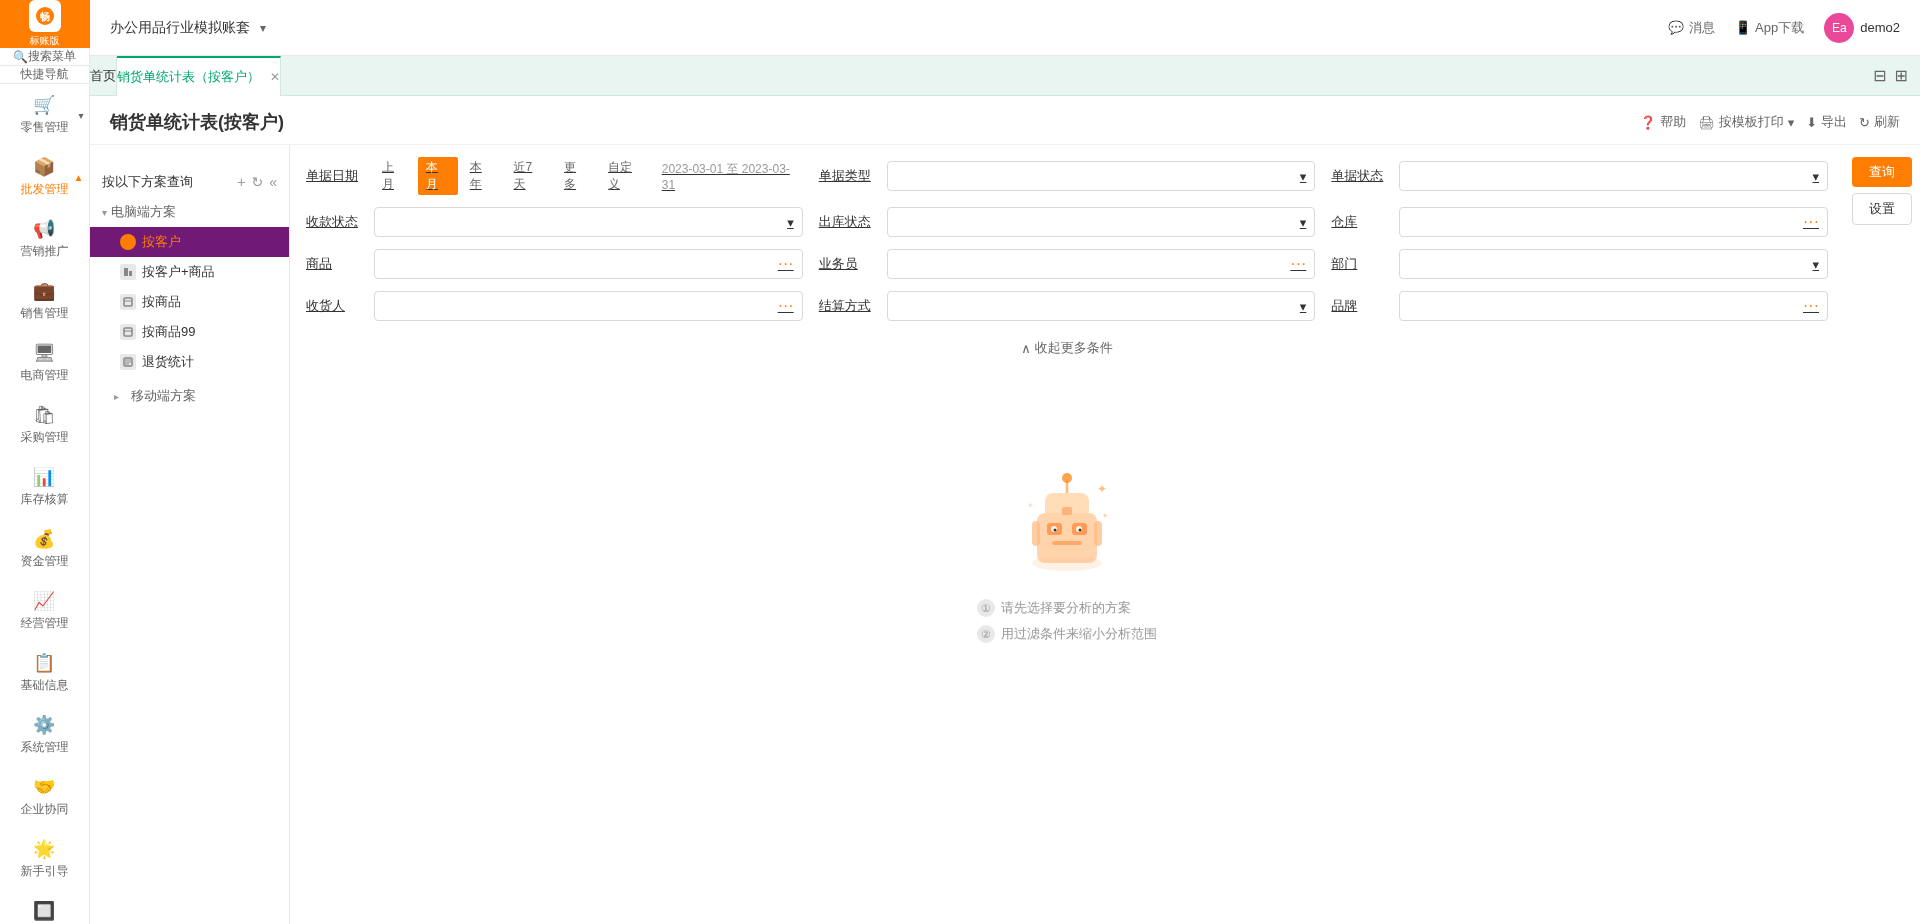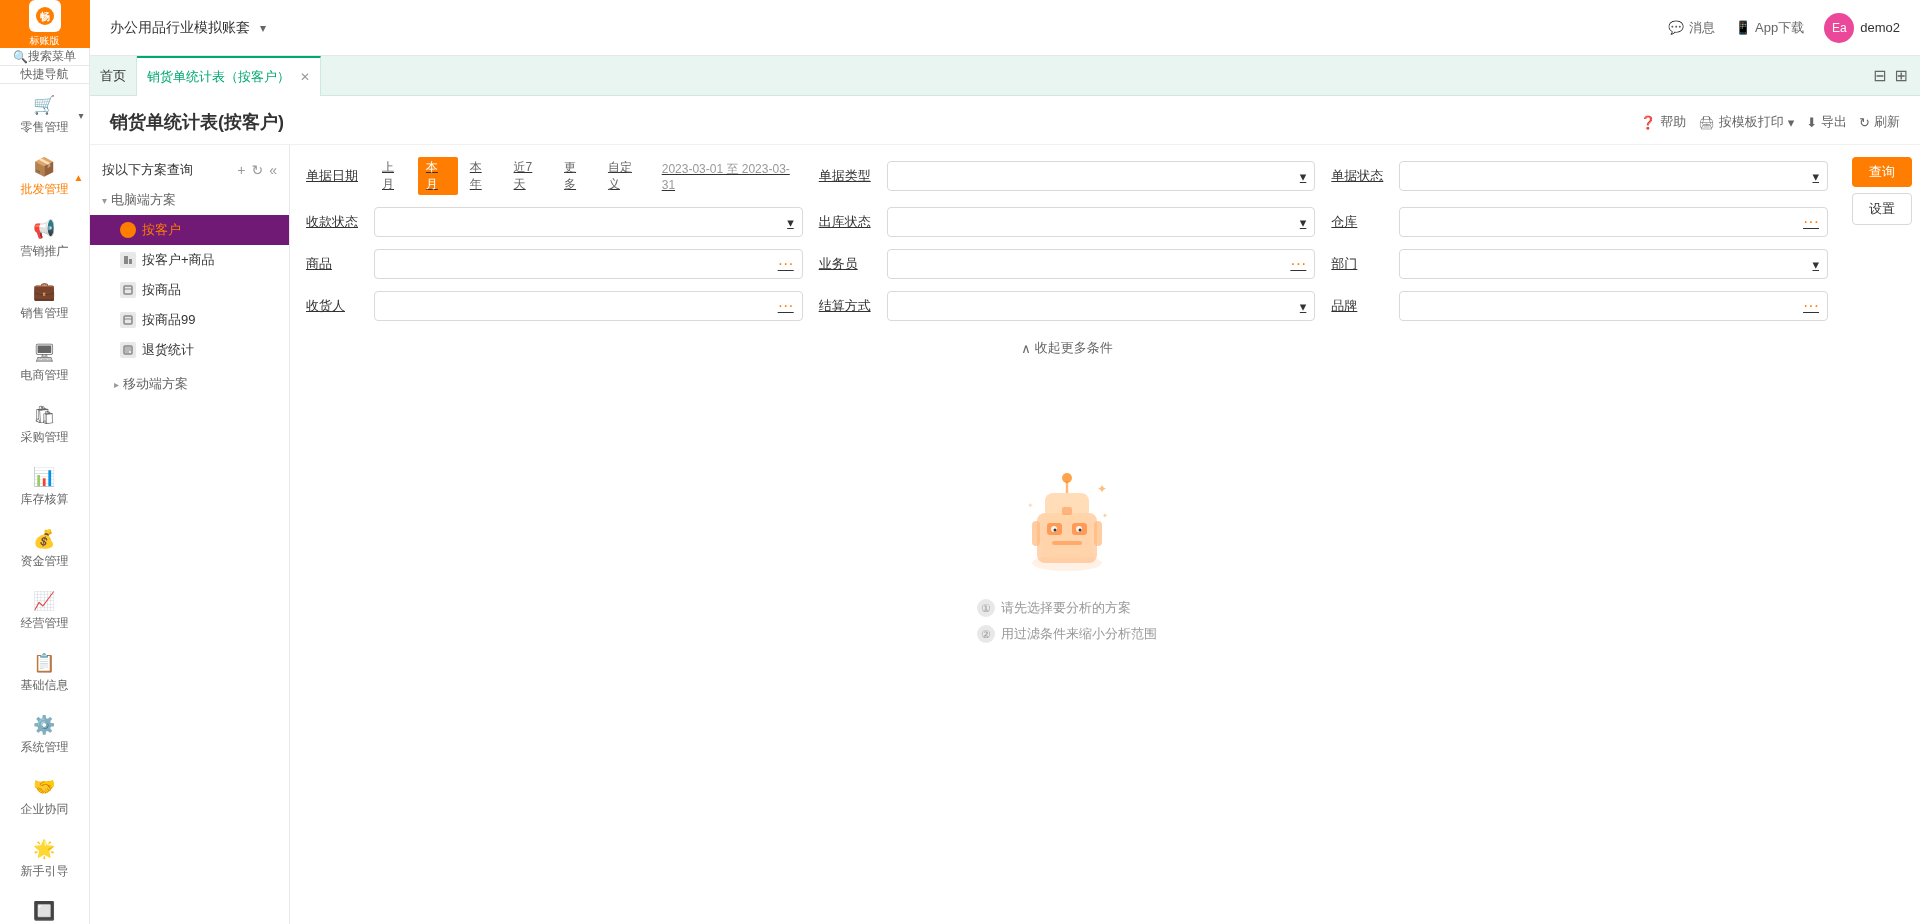--- a/index.html
+++ b/index.html
@@ -26,51 +26,51 @@
     .header-title { font-size: 14px; color: #333; }
     .header-dropdown { color: #666; font-size: 12px; cursor: pointer; }
     .header-right { display: flex; align-items: center; gap: 20px; }
     .header-msg { display: flex; align-items: center; gap: 4px; color: #666; font-size: 13px; cursor: pointer; }
     .header-app { display: flex; align-items: center; gap: 4px; color: #666; font-size: 13px; cursor: pointer; }
     .header-user { display: flex; align-items: center; gap: 6px; cursor: pointer; }
     .header-avatar { width: 30px; height: 30px; border-radius: 50%; background: #ec4899; display: flex; align-items: center; justify-content: center; color: #fff; font-size: 12px; overflow: hidden; }
 
     
     .tabbar { height: 40px; background: #e8f5f0; display: flex; align-items: center; padding: 0 0; flex-shrink: 0; border-bottom: 1px solid #d0e8e0; }
-    .tab { height: 40px; padding: 0 10px; display: flex; align-items: center; gap: 6px; cursor: pointer; font-size: 13px; color: #333; border-right: 1px solid #d0e8e0; }
+    .tab { height: 40px; padding: 0 0; display: flex; align-items: center; gap: 6px; cursor: pointer; font-size: 13px; color: #333; border-right: 1px solid #d0e8e0; }
     .tab.active { background: #fff; color: #00a870; border-top: 2px solid #00a870; }
     .tab-close { font-size: 12px; color: #999; cursor: pointer; margin-left: 4px; }
     .tab-expand { margin-left: auto; padding: 0 12px; color: #666; font-size: 16px; cursor: pointer; display: flex; align-items: center; gap: 8px; }
 
     
     .page-content { flex: 1; overflow: hidden; display: flex; flex-direction: column; background: #fff; }
 
     
     .page-header { padding: 14px 20px 10px; display: flex; align-items: center; justify-content: space-between; border-bottom: 1px solid #f0f0f0; flex-shrink: 0; }
     .page-title { font-size: 18px; font-weight: 600; color: #333; }
     .page-actions { display: flex; align-items: center; gap: 12px; }
     .page-action-btn { display: flex; align-items: center; gap: 4px; color: #666; font-size: 13px; cursor: pointer; }
 
     
     .content-body { flex: 1; display: flex; overflow: hidden; }
 
     
     .scheme-panel { width: 200px; border-right: 1px solid #e8e8e8; padding: 10px 0; flex-shrink: 0; overflow-y: auto; }
-    .scheme-header { padding: 6px 12px; display: flex; align-items: center; justify-content: space-between; font-size: 13px; color: #333; font-weight: 500; }
+    .scheme-header { padding: 6px 12px; display: flex; align-items: center; justify-content: space-between; font-size: 13px; color: #333; font-weight: 500; margin-top: 12px; }
     .scheme-header-icons { display: flex; align-items: center; gap: 6px; color: #999; }
     .scheme-header-icon { cursor: pointer; font-size: 14px; }
     .scheme-group { margin-bottom: 4px; }
     .scheme-group-header { padding: 6px 12px; display: flex; align-items: center; gap: 4px; cursor: pointer; color: #666; font-size: 13px; }
     .scheme-group-arrow { font-size: 10px; color: #999; }
     .scheme-item { padding: 6px 12px 6px 30px; display: flex; align-items: center; gap: 6px; cursor: pointer; font-size: 13px; color: #333; }
     .scheme-item.active { color: #ff7d00; background: #701a75; }
     .scheme-item .scheme-icon { width: 16px; height: 16px; border-radius: 50%; background: #ff7d00; display: flex; align-items: center; justify-content: center; color: #fff; font-size: 10px; flex-shrink: 0; }
     .scheme-item .scheme-icon-sq { width: 16px; height: 16px; background: #e8e8e8; display: flex; align-items: center; justify-content: center; color: #666; font-size: 9px; flex-shrink: 0; border-radius: 2px; }
     .scheme-sub-group { margin-bottom: 4px; }
-    .scheme-sub-group-header { padding: 6px 12px 6px 24px; display: flex; align-items: center; gap: 4px; cursor: pointer; color: #666; font-size: 13px; }
+    .scheme-sub-group-header { padding: 6px 12px 6px 24px; display: flex; align-items: center; gap: 12px; cursor: pointer; color: #666; font-size: 13px; }
 
     
     .filter-panel { flex: 1; padding: 12px 16px; overflow-y: auto; }
     .filter-row { display: flex; align-items: center; margin-bottom: 12px; gap: 16px; }
     .filter-item { display: flex; align-items: center; gap: 8px; flex: 1; text-decoration: underline; }
     .filter-label { font-size: 13px; color: #333; white-space: nowrap; min-width: 60px; }
     .filter-control { flex: 1; display: flex; align-items: center; gap: 6px; }
     .date-tabs { display: flex; align-items: center; gap: 4px; }
     .date-tab { padding: 2px 8px; font-size: 12px; cursor: pointer; color: #666; border-radius: 2px; }
     .date-tab.active { background: #ff7d00; color: #fff; border-radius: 2px; }

